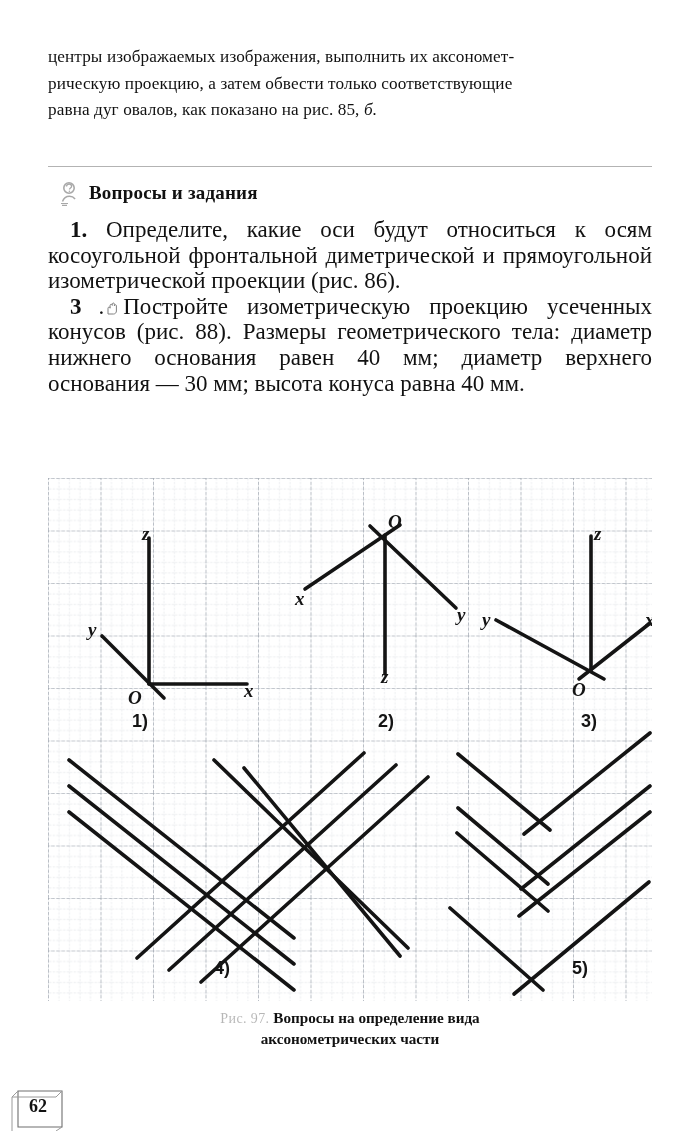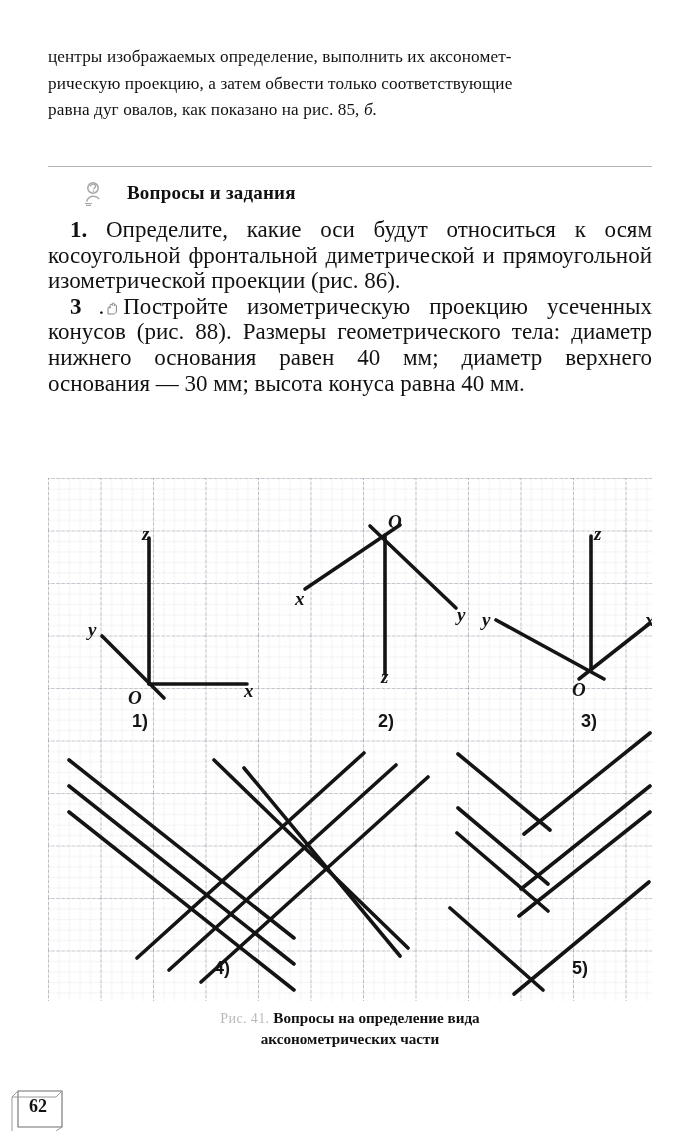--- a/index.html
+++ b/index.html
@@ -26,22 +26,22 @@
   .ital{font-style:italic;}
 
   
   .rule{
     position:absolute;left:48px;top:166px;width:604px;height:1px;
     background:#9a9a9a;opacity:.75;
   }
 
   
   .qhead{
-    position:absolute;left:80px;top:180px;
-    display:flex;align-items:center;gap:21px;
+    position:absolute;left:56px;top:180px;
+    display:flex;align-items:center;gap:7px;
   }
   .qhead .qicon{
     width:26px;height:26px;opacity:.42;flex:0 0 auto;
   }
   .qhead .qtitle{
     font-size:19px;font-weight:bold;letter-spacing:.2px;
   }
 
   
   .qlist{
@@ -80,21 +80,21 @@
     display:flex;align-items:center;justify-content:center;
     font-size:18px;font-weight:bold;
   }
 </style>
 </head>
 <body>
 
 <div class="page">
 
   <div class="bodytext">
-    <p>центры изображаемых определение, выполнить их аксономет-</p>
+    <p>центры изображаемых изображения, выполнить их аксономет-</p>
     <p>рическую проекцию, а затем обвести только соответствующие</p>
     <p><span>равна дуг овалов, как показано на рис. 85, </span><span class="ital">б.</span></p>
   </div>
 
   <div class="rule"></div>
 
   <div class="qhead">
     <span class="qicon">
       <svg viewBox="0 0 26 26" width="26" height="26">
         <circle cx="13" cy="8" r="5.2" fill="none" stroke="#333" stroke-width="1.6"></circle>
@@ -200,21 +200,21 @@
         <text x="84" y="249">1)</text>
         <text x="330" y="249">2)</text>
         <text x="533" y="249">3)</text>
         <text x="166" y="496">4)</text>
         <text x="524" y="496">5)</text>
       </g>
     </svg>
   </div>
 
   <div class="caption">
-    <span class="figno">Рис. 41.</span>
+    <span class="figno">Рис. 97.</span>
     <span>Вопросы на определение вида</span><br>
     <span>аксонометрических части</span>
   </div>
 
   <div class="pagenum">
     <svg width="62" height="46" viewBox="0 0 62 46">
       <path d="M8 6 L52 6 L52 42 L8 42 Z" fill="none" stroke="#6f6f6f" stroke-width="1.1"></path>
       <path d="M8 6 L2 12 L2 46" fill="none" stroke="#9a9a9a" stroke-width="1"></path>
       <path d="M52 6 L46 12 L2 12" fill="none" stroke="#9a9a9a" stroke-width="1"></path>
       <path d="M52 42 L46 46" fill="none" stroke="#9a9a9a" stroke-width="1"></path>

